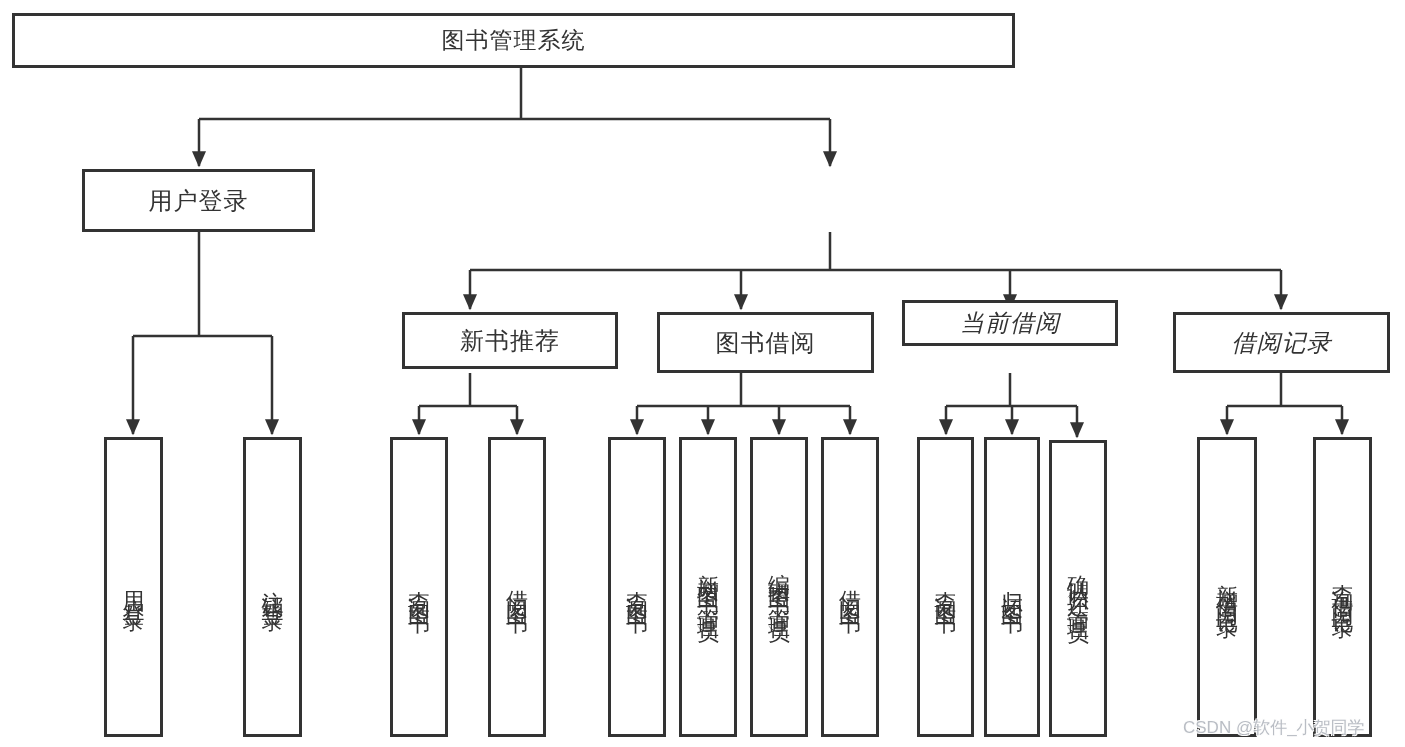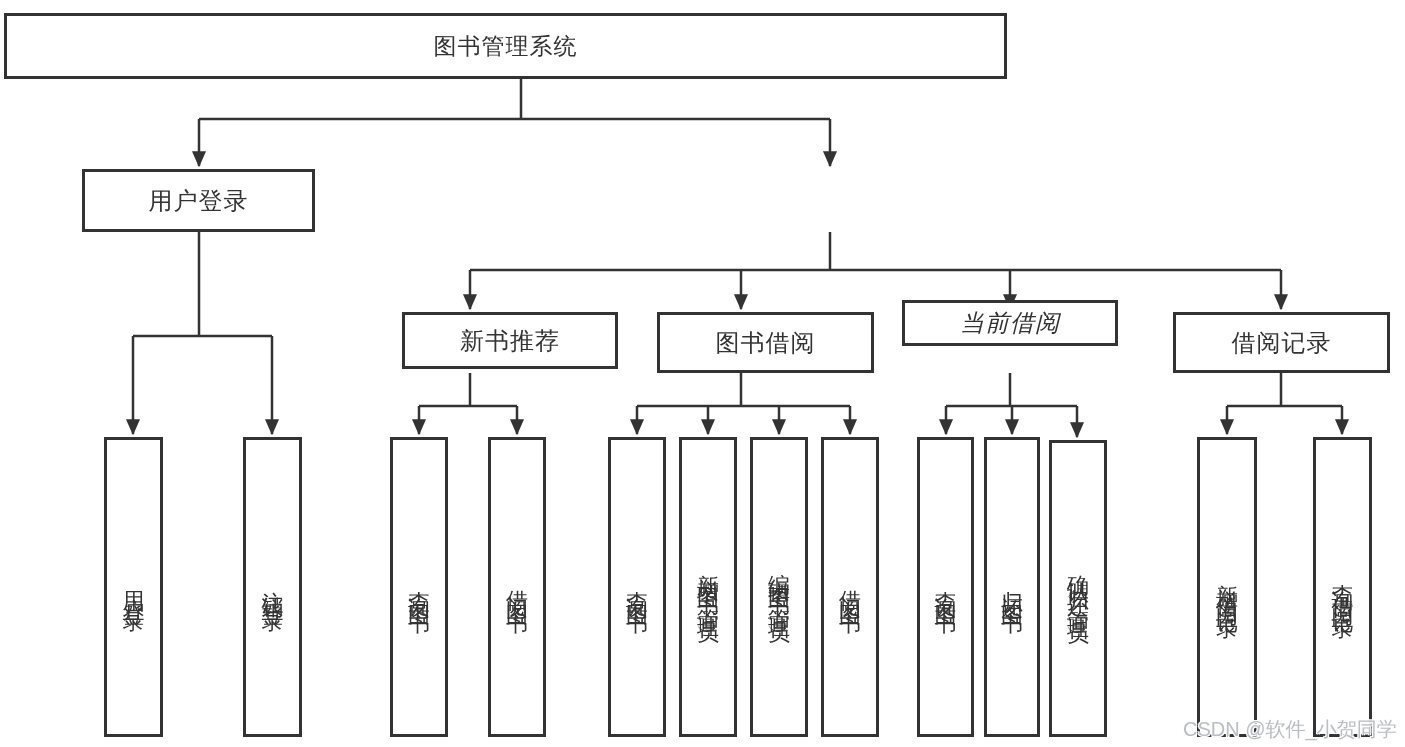--- a/index.html
+++ b/index.html
@@ -31,21 +31,21 @@
     text-orientation: mixed;
     font-size: 22px;
     letter-spacing: 7px;
     line-height: 1;
     white-space: nowrap;
   }
   .watermark {
     position: absolute;
     left: 1183px;
     top: 716px;
-    font-size: 20px;
+    font-size: 17px;
     color: #b9bdc4;
     text-shadow: -1px -1px 0 #fdfdfd, 1px 1px 0 #fdfdfd, 1px -1px 0 #fdfdfd, -1px 1px 0 #fdfdfd;
     white-space: nowrap;
     z-index: 5;
   }
 </style>
 </head>
 <body>
 
 <div class="canvas">
@@ -81,38 +81,38 @@
       <path d="M779,406 V434" marker-end="url(#arw)"></path>
       <path d="M850,406 V434" marker-end="url(#arw)"></path>
       <path d="M946,406 V434" marker-end="url(#arw)"></path>
       <path d="M1012,406 V434" marker-end="url(#arw)"></path>
       <path d="M1077,406 V437" marker-end="url(#arw)"></path>
       <path d="M1227,406 V434" marker-end="url(#arw)"></path>
       <path d="M1342,406 V434" marker-end="url(#arw)"></path>
     </g>
   </svg>
 
-  <div class="node" style="left:4px; top:13px; width:1003px; height:66px;">
+  <div class="node" style="left:12px; top:13px; width:1003px; height:55px;">
     <span class="root-label">图书管理系统</span>
   </div>
 
   <div class="node" style="left:82px; top:169px; width:233px; height:63px;">
     <span class="h-label">用户登录</span>
   </div>
 
   <div class="node" style="left:362px; top:312px; width:216px; height:57px;margin-left:40px;">
     <span class="h-label">新书推荐</span>
   </div>
   <div class="node" style="left:633px; top:312px; width:217px; height:61px;margin-left:24px;">
     <span class="h-label">图书借阅</span>
   </div>
   <div class="node" style="left:902px; top:300px; width:216px; height:46px;font-style:italic;">
     <span class="h-label">当前借阅</span>
   </div>
-  <div class="node" style="left:1173px; top:312px; width:217px; height:61px;">
+  <div class="node" style="left:1173px; top:312px; width:217px; height:61px;font-style:italic;">
     <span class="h-label">借阅记录</span>
   </div>
 
   <div class="node leaf" style="left:104px; width:59px;">
     <span class="v-label">用户登录</span>
   </div>
   <div class="node leaf" style="left:243px; width:59px;">
     <span class="v-label">注销登录</span>
   </div>
 

